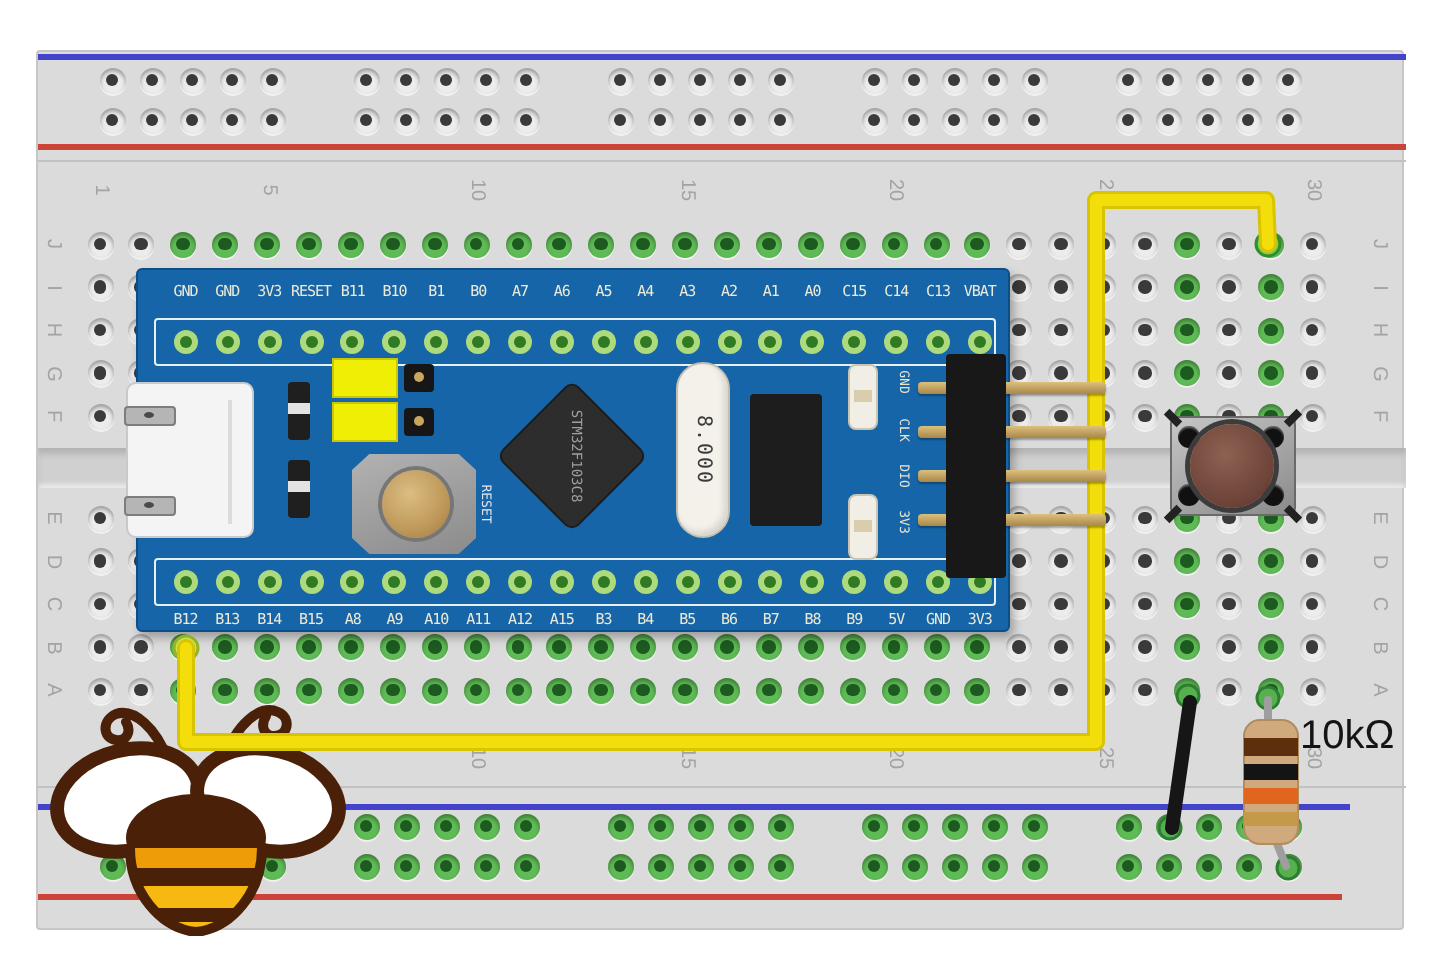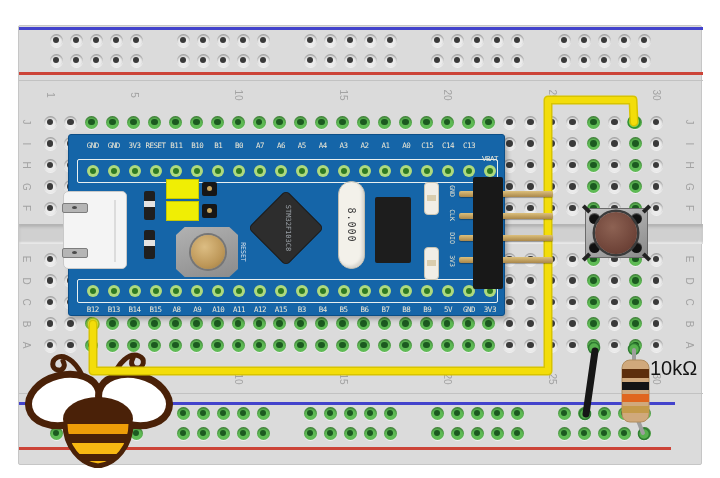--- a/index.html
+++ b/index.html
@@ -593,21 +593,21 @@
       <div class="plabel" style="left: 305.4px; top: 6px;">A1</div>
       <div class="bpin" style="left: 310.4px; top: 30px;"></div>
       <div class="plabel" style="left: 326.3px; top: 6px;">A0</div>
       <div class="bpin" style="left: 331.3px; top: 30px;"></div>
       <div class="plabel" style="left: 347.2px; top: 6px;">C15</div>
       <div class="bpin" style="left: 352.2px; top: 30px;"></div>
       <div class="plabel" style="left: 368.1px; top: 6px;">C14</div>
       <div class="bpin" style="left: 373.1px; top: 30px;"></div>
       <div class="plabel" style="left: 389px; top: 6px;">C13</div>
       <div class="bpin" style="left: 394px; top: 30px;"></div>
-      <div class="plabel" style="left: 409.9px; top: 20px; font-family: Liberation Mono, monospace;">VBAT</div>
+      <div class="plabel" style="left: 409.9px; top: 6px;">VBAT</div>
       <div class="bpin" style="left: 414.9px; top: 30px;"></div>
       <div class="bpin" style="left: 17.8px; top: 150px;"></div>
       <div class="plabel" style="left: 12.8px; top: 170px;">B12</div>
       <div class="bpin" style="left: 38.7px; top: 150px;"></div>
       <div class="plabel" style="left: 33.7px; top: 170px;">B13</div>
       <div class="bpin" style="left: 59.6px; top: 150px;"></div>
       <div class="plabel" style="left: 54.6px; top: 170px;">B14</div>
       <div class="bpin" style="left: 80.5px; top: 150px;"></div>
       <div class="plabel" style="left: 75.5px; top: 170px;">B15</div>
       <div class="bpin" style="left: 101.4px; top: 150px;"></div>

